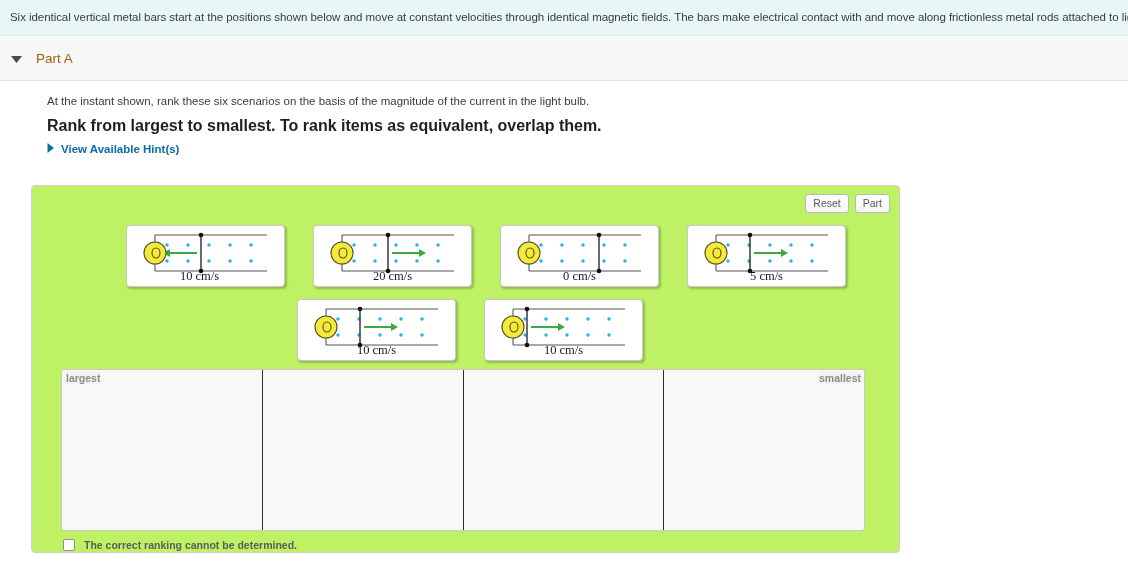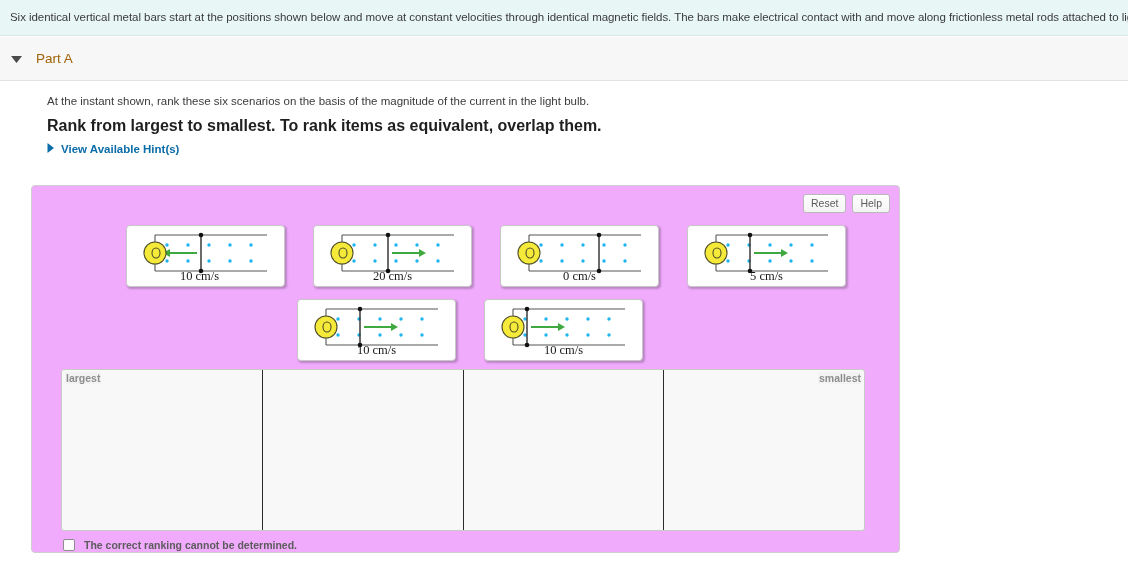--- a/index.html
+++ b/index.html
@@ -55,21 +55,21 @@
   }
   .hint-caret{display:block;}
 
   
   .answer-panel{
     box-sizing:border-box;
     position:absolute;left:31px;top:185px;
     width:869px;height:368px;
     border:1px solid #cfcfcf;
     border-radius:4px;
-    background:#f0abfc;
+    background:#bef264;
   }
 
   .panel-btns{
     position:absolute;right:9px;top:8px;
     display:flex;gap:6px;
   }
   .mini-btn{
     box-sizing:border-box;
     font-family:"Liberation Sans", sans-serif;
     font-size:10.5px;color:#5a5a5a;
@@ -180,21 +180,21 @@
         </svg>
     </span>
     <span>View Available Hint(s)</span>
   </div>
 </div>
 
 <div class="answer-panel">
 
   <div class="panel-btns">
     <button class="mini-btn">Reset</button>
-    <button class="mini-btn">Help</button>
+    <button class="mini-btn">Part</button>
   </div>
 
   <div class="cards-row row1" id="cards-row-1">
       <div class="card sp-off-a">
         <svg width="159" height="62" viewBox="0 0 159 62">
           <rect x="28" y="9" width="112" height="36" fill="#ffffff"></rect>
           <line x1="28" y1="9" x2="140" y2="9" stroke="#555555" stroke-width="1.1"></line>
           <line x1="28" y1="45" x2="140" y2="45" stroke="#555555" stroke-width="1.1"></line>
           <line x1="28" y1="9" x2="28" y2="45" stroke="#555555" stroke-width="1.1"></line>
           <circle cx="40" cy="19" r="1.7" fill="#1eb4ef"></circle>

